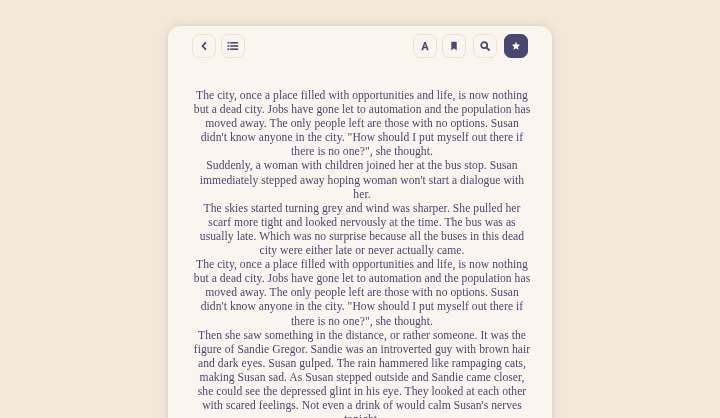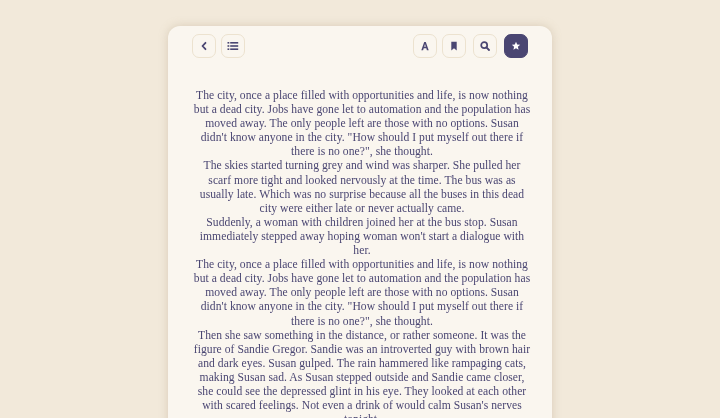--- a/index.html
+++ b/index.html
@@ -82,18 +82,18 @@
     </div>
     <div class="btn active" style="left:312px;">
       <svg width="10" height="10" viewBox="0 0 10 10">
         <path d="M5 0.8 L6.2 3.6 L9.2 3.8 L6.9 5.8 L7.6 8.8 L5 7.2 L2.4 8.8 L3.1 5.8 L0.8 3.8 L3.8 3.6 Z" fill="#ffffff"></path>
       </svg>
     </div>
   </div>
 
   <div class="content">
     <p>The city, once a place filled with opportunities and life, is now nothing but a dead city. Jobs have gone let to automation and the population has moved away. The only people left are those with no options. Susan didn't know anyone in the city. "How should I put myself out there if there is no one?", she thought.</p>
+    <p>Suddenly, a woman with children joined her at the bus stop. Susan immediately stepped away hoping woman won't start a dialogue with her.</p>
     <p>The skies started turning grey and wind was sharper. She pulled her scarf more tight and looked nervously at the time. The bus was as usually late. Which was no surprise because all the buses in this dead city were either late or never actually came.</p>
-    <p>Suddenly, a woman with children joined her at the bus stop. Susan immediately stepped away hoping woman won't start a dialogue with her.</p>
     <p>The city, once a place filled with opportunities and life, is now nothing but a dead city. Jobs have gone let to automation and the population has moved away. The only people left are those with no options. Susan didn't know anyone in the city. "How should I put myself out there if there is no one?", she thought.</p>
     <p>Then she saw something in the distance, or rather someone. It was the figure of Sandie Gregor. Sandie was an introverted guy with brown hair and dark eyes. Susan gulped. The rain hammered like rampaging cats, making Susan sad. As Susan stepped outside and Sandie came closer, she could see the depressed glint in his eye. They looked at each other with scared feelings. Not even a drink of would calm Susan's nerves tonight.</p>
   </div>
 </div>
 
 </body></html>

